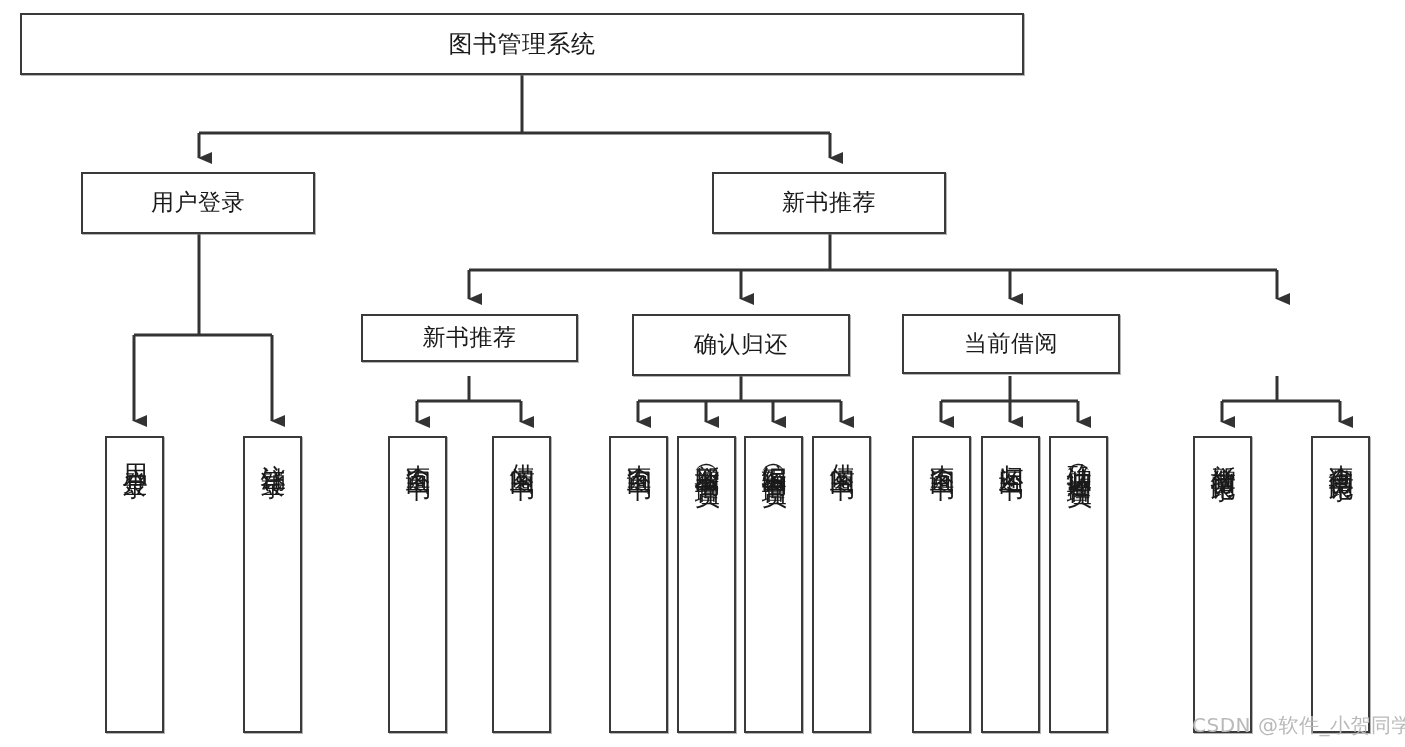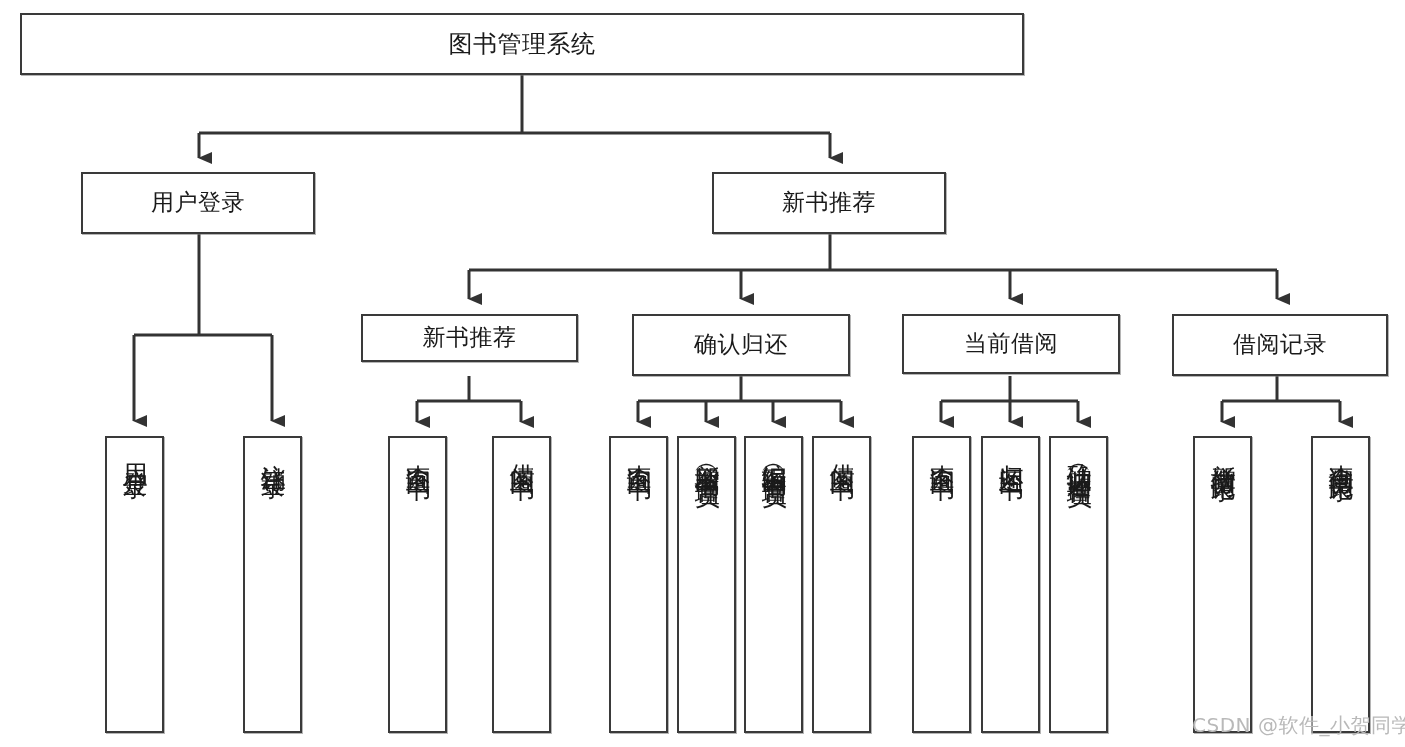--- a/index.html
+++ b/index.html
@@ -141,23 +141,20 @@
 
   <div class="node h" style="left:361px; top:314px; width:217px; height:48px;">
     <span class="label">新书推荐</span>
   </div>
   <div class="node h" style="left:632px; top:314px; width:218px; height:62px;">
     <span class="label">确认归还</span>
   </div>
   <div class="node h" style="left:902px; top:314px; width:218px; height:60px;">
     <span class="label">当前借阅</span>
   </div>
-  <div class="node h" style="left:1172px; top:314px; width:216px; height:62px;">
-    <span class="label">借阅记录</span>
-  </div>
 
   <div class="node v" style="left:105px; top:436px; width:59px; height:297px;">
     <span class="label">用户登录</span>
   </div>
   <div class="node v" style="left:243px; top:436px; width:59px; height:297px;">
     <span class="label">注销登录</span>
   </div>
 
   <div class="node v" style="left:388px; top:436px; width:59px; height:297px;">
     <span class="label">查询图书</span>

